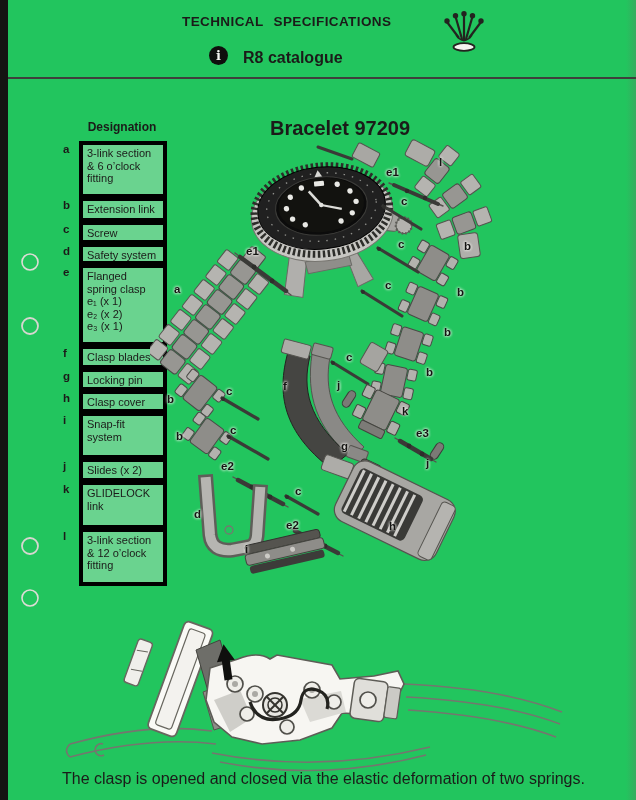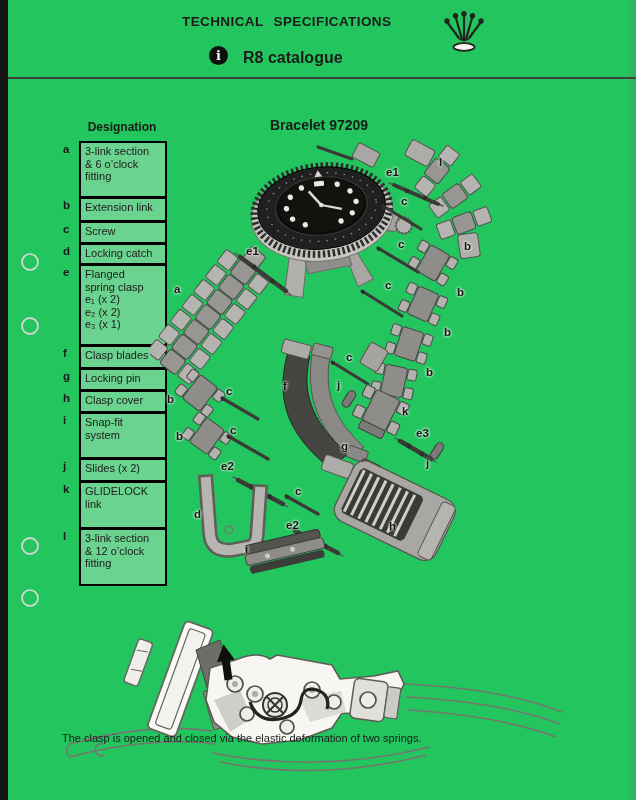--- a/index.html
+++ b/index.html
@@ -8,30 +8,30 @@
   .abs{position:absolute;}
   #spine{left:0;top:0;width:8px;height:800px;background:#141412;}
   #edge-shade{right:0;top:0;width:10px;height:800px;
         background:linear-gradient(to right, rgba(0,0,0,0), rgba(110,108,100,.28));}
   #header-rule{left:8px;top:77px;width:628px;height:2px;background:#3f3f3c;}
   #main-title{left:182px;top:14px;font-size:13.5px;font-weight:bold;letter-spacing:.4px;word-spacing:6px;}
   #info-badge{left:209px;top:46px;width:19px;height:19px;border-radius:50%;background:#0f0f0d;
         color:#f5f4f0;text-align:center;line-height:19px;font-family:"DejaVu Serif",serif;
         font-weight:bold;font-size:13px;}
   #catalogue-label{left:243px;top:49px;font-size:16px;font-weight:bold;}
-  #bracelet-title{left:270px;top:117px;font-size:14px;font-weight:bold;}
+  #bracelet-title{left:270px;top:117px;font-size:20px;font-weight:bold;}
   #designation-header{left:79px;top:120px;width:86px;text-align:center;font-size:12px;font-weight:bold;}
   .trow{position:absolute;left:58px;width:109px;display:flex;}
   .tkey{width:21px;font-weight:bold;font-size:11.5px;padding-top:2px;padding-left:5px;box-sizing:border-box;}
-  .tcell{flex:1;border:2px solid #000000;padding:2px 4px;font-size:11px;line-height:12.5px;box-sizing:border-box;background:rgba(240,239,234,.35);}
+  .tcell{flex:1;border:4px solid #000000;padding:2px 4px;font-size:11px;line-height:12.5px;box-sizing:border-box;background:rgba(240,239,234,.35);}
   .plabel{position:absolute;font-size:11.5px;font-weight:bold;color:#141412;
         text-shadow:0 0 3px #f5f4f0,0 0 3px #f5f4f0;}
   #locking-line{left:68px;top:600px;font-size:12px;}
   #locking-line .bold{font-weight:bold;}
-  #footer-caption{left:62px;top:732px;font-size:11px;}
+  #footer-caption{left:62px;top:770px;font-size:16px;}
   svg{display:block;}
   .rod{stroke:#3a3a37;stroke-linecap:round;}
   .rodthin{stroke:#55544f;stroke-width:1.4;stroke-linecap:round;}
   .ln{fill:none;stroke:#76756f;stroke-width:1.6;}
   .ring{fill:#efeee9;stroke:#504f4a;stroke-width:1.7;}
 </style>
 </head>
 <body>
 
 <div id="page">
@@ -91,29 +91,29 @@
   </div>
   <div class="trow" style="top:221px;height:23px">
     <div class="tkey">c</div>
     <div class="tcell">
         <div>Screw</div>
       </div>
   </div>
   <div class="trow" style="top:243px;height:22px">
     <div class="tkey">d</div>
     <div class="tcell">
-        <div>Locking catch</div>
+        <div>Safety system</div>
       </div>
   </div>
   <div class="trow" style="top:264px;height:82px">
     <div class="tkey">e</div>
     <div class="tcell">
       <div>Flanged</div>
         <div>spring clasp</div>
-      <div>e₁ (x 2)</div>
+      <div>e₁ (x 1)</div>
         <div>e₂ (x 2)</div>
         <div>e₃ (x 1)</div>
     </div>
   </div>
   <div class="trow" style="top:345px;height:24px">
     <div class="tkey">f</div>
     <div class="tcell">
         <div>Clasp blades</div>
       </div>
   </div>

